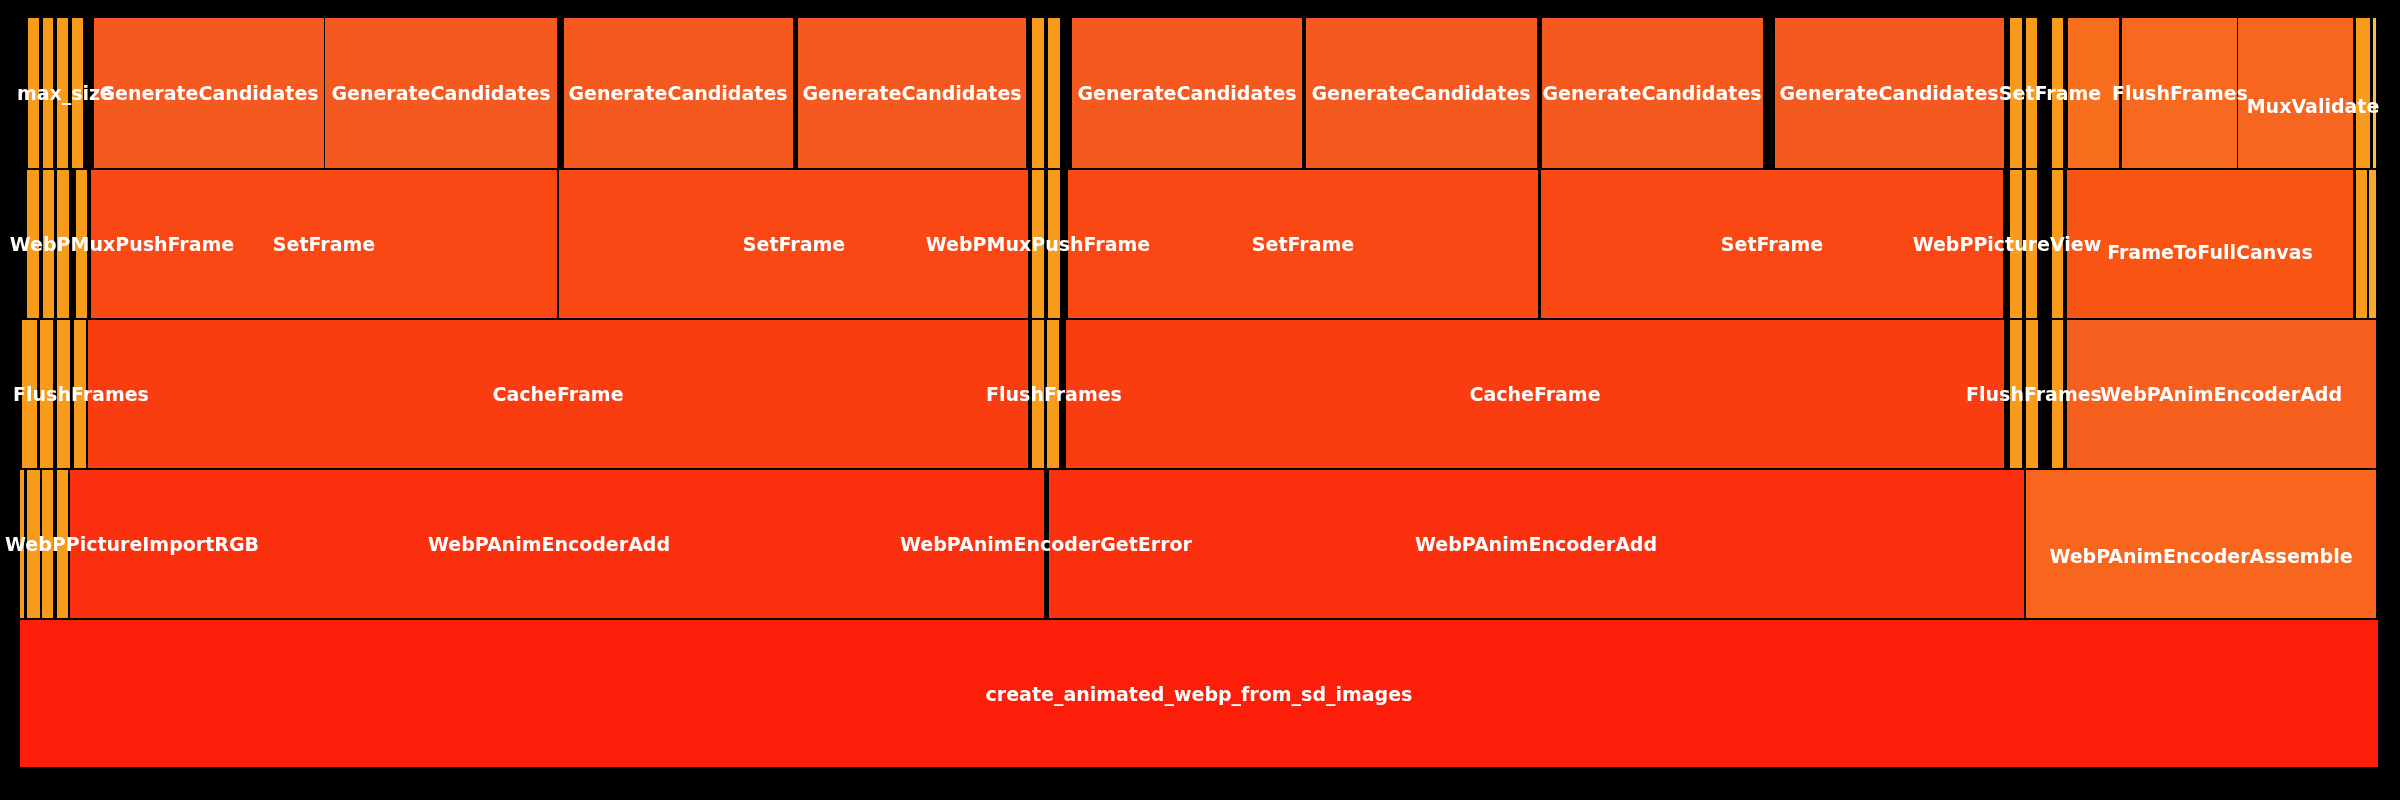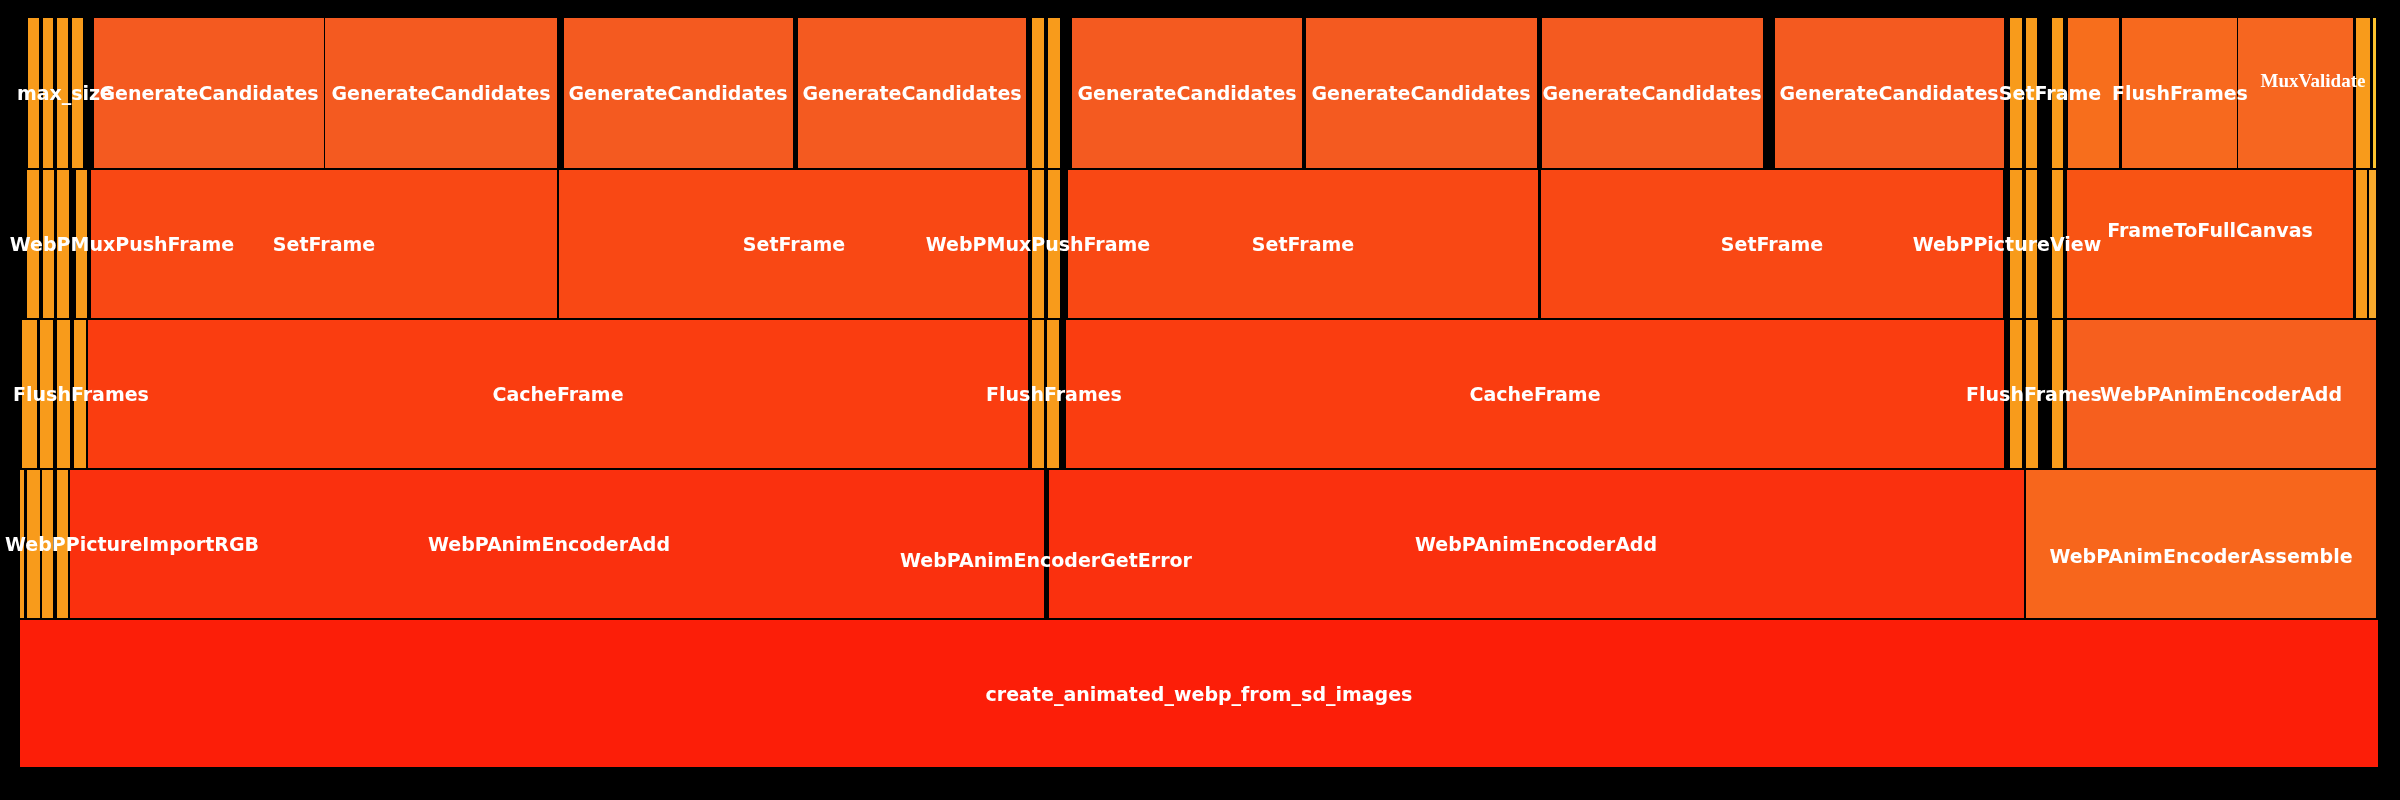--- a/index.html
+++ b/index.html
@@ -56,21 +56,21 @@
       <div class="frame-label" style="left: 209px; top: 93px;">GenerateCandidates</div>
       <div class="frame-label" style="left: 441px; top: 93px;">GenerateCandidates</div>
       <div class="frame-label" style="left: 678px; top: 93px;">GenerateCandidates</div>
       <div class="frame-label" style="left: 912px; top: 93px;">GenerateCandidates</div>
       <div class="frame-label" style="left: 1187px; top: 93px;">GenerateCandidates</div>
       <div class="frame-label" style="left: 1421px; top: 93px;">GenerateCandidates</div>
       <div class="frame-label" style="left: 1652px; top: 93px;">GenerateCandidates</div>
       <div class="frame-label" style="left: 1889px; top: 93px;">GenerateCandidates</div>
       <div class="frame-label" style="left: 2050px; top: 93px;">SetFrame</div>
       <div class="frame-label" style="left: 2180px; top: 93px;">FlushFrames</div>
-      <div class="frame-label" style="left: 2313px; top: 81px; font-family: Liberation Serif, serif;">MuxValidate</div>
+      <div class="frame-label" style="left: 2313px; top: 106px;">MuxValidate</div>
       <div class="frame-box" style="left: 27px; top: 170px; width: 12px; height: 148px; background: rgb(248, 155, 27);"></div>
       <div class="frame-box" style="left: 43px; top: 170px; width: 11px; height: 148px; background: rgb(248, 155, 27);"></div>
       <div class="frame-box" style="left: 57px; top: 170px; width: 12px; height: 148px; background: rgb(248, 155, 27);"></div>
       <div class="frame-box" style="left: 76px; top: 170px; width: 11px; height: 148px; background: rgb(248, 155, 27);"></div>
       <div class="frame-box" style="left: 91px; top: 170px; width: 466px; height: 148px; background: rgb(249, 72, 20);"></div>
       <div class="frame-box" style="left: 559px; top: 170px; width: 469px; height: 148px; background: rgb(249, 72, 20);"></div>
       <div class="frame-box" style="left: 1032px; top: 170px; width: 12px; height: 148px; background: rgb(248, 155, 27);"></div>
       <div class="frame-box" style="left: 1048px; top: 170px; width: 12px; height: 148px; background: rgb(248, 155, 27);"></div>
       <div class="frame-box" style="left: 1068px; top: 170px; width: 470px; height: 148px; background: rgb(249, 72, 20);"></div>
       <div class="frame-box" style="left: 1541px; top: 170px; width: 462px; height: 148px; background: rgb(249, 72, 20);"></div>
@@ -80,21 +80,21 @@
       <div class="frame-box" style="left: 2067px; top: 170px; width: 286px; height: 148px; background: rgb(248, 84, 20);"></div>
       <div class="frame-box" style="left: 2356px; top: 170px; width: 11px; height: 148px; background: rgb(248, 155, 27);"></div>
       <div class="frame-box" style="left: 2369px; top: 170px; width: 7px; height: 148px; background: rgb(249, 169, 44);"></div>
       <div class="frame-label" style="left: 122px; top: 244px;">WebPMuxPushFrame</div>
       <div class="frame-label" style="left: 324px; top: 244px;">SetFrame</div>
       <div class="frame-label" style="left: 794px; top: 244px;">SetFrame</div>
       <div class="frame-label" style="left: 1038px; top: 244px;">WebPMuxPushFrame</div>
       <div class="frame-label" style="left: 1303px; top: 244px;">SetFrame</div>
       <div class="frame-label" style="left: 1772px; top: 244px;">SetFrame</div>
       <div class="frame-label" style="left: 2007px; top: 244px;">WebPPictureView</div>
-      <div class="frame-label" style="left: 2210px; top: 230px;">FrameToFullCanvas</div>
+      <div class="frame-label" style="left: 2210px; top: 252px;">FrameToFullCanvas</div>
       <div class="frame-box" style="left: 22px; top: 320px; width: 15px; height: 148px; background: rgb(248, 155, 27);"></div>
       <div class="frame-box" style="left: 40px; top: 320px; width: 13px; height: 148px; background: rgb(248, 155, 27);"></div>
       <div class="frame-box" style="left: 57px; top: 320px; width: 13px; height: 148px; background: rgb(248, 155, 27);"></div>
       <div class="frame-box" style="left: 74px; top: 320px; width: 12px; height: 148px; background: rgb(248, 155, 27);"></div>
       <div class="frame-box" style="left: 88px; top: 320px; width: 940px; height: 148px; background: rgb(250, 61, 16);"></div>
       <div class="frame-box" style="left: 1032px; top: 320px; width: 12px; height: 148px; background: rgb(248, 155, 27);"></div>
       <div class="frame-box" style="left: 1047px; top: 320px; width: 12px; height: 148px; background: rgb(248, 155, 27);"></div>
       <div class="frame-box" style="left: 1066px; top: 320px; width: 938px; height: 148px; background: rgb(250, 61, 16);"></div>
       <div class="frame-box" style="left: 2010px; top: 320px; width: 12px; height: 148px; background: rgb(248, 155, 27);"></div>
       <div class="frame-box" style="left: 2026px; top: 320px; width: 12px; height: 148px; background: rgb(248, 155, 27);"></div>
@@ -108,19 +108,19 @@
       <div class="frame-label" style="left: 2221px; top: 394px;">WebPAnimEncoderAdd</div>
       <div class="frame-box" style="left: 20px; top: 470px; width: 4px; height: 148px; background: rgb(248, 155, 27);"></div>
       <div class="frame-box" style="left: 27px; top: 470px; width: 13px; height: 148px; background: rgb(248, 155, 27);"></div>
       <div class="frame-box" style="left: 42px; top: 470px; width: 11px; height: 148px; background: rgb(248, 155, 27);"></div>
       <div class="frame-box" style="left: 57px; top: 470px; width: 11px; height: 148px; background: rgb(248, 155, 27);"></div>
       <div class="frame-box" style="left: 70px; top: 470px; width: 974px; height: 148px; background: rgb(250, 48, 14);"></div>
       <div class="frame-box" style="left: 1049px; top: 470px; width: 975px; height: 148px; background: rgb(250, 48, 14);"></div>
       <div class="frame-box" style="left: 2026px; top: 470px; width: 350px; height: 148px; background: rgb(247, 102, 28);"></div>
       <div class="frame-label" style="left: 132px; top: 544px;">WebPPictureImportRGB</div>
       <div class="frame-label" style="left: 549px; top: 544px;">WebPAnimEncoderAdd</div>
-      <div class="frame-label" style="left: 1046px; top: 544px; margin-top: 16px;">WebPAnimEncoderGetError</div>
+      <div class="frame-label" style="left: 1046px; top: 544px;">WebPAnimEncoderGetError</div>
       <div class="frame-label" style="left: 1536px; top: 544px;">WebPAnimEncoderAdd</div>
       <div class="frame-label" style="left: 2201px; top: 544px; margin-top: 12px;">WebPAnimEncoderAssemble</div>
       <div class="frame-box" style="left: 20px; top: 620px; width: 2358px; height: 147px; background: rgb(252, 30, 8);"></div>
       <div class="frame-label" style="left: 1199px; top: 693.5px;">create_animated_webp_from_sd_images</div>
     </div>
 </div>
 
 </body></html>

